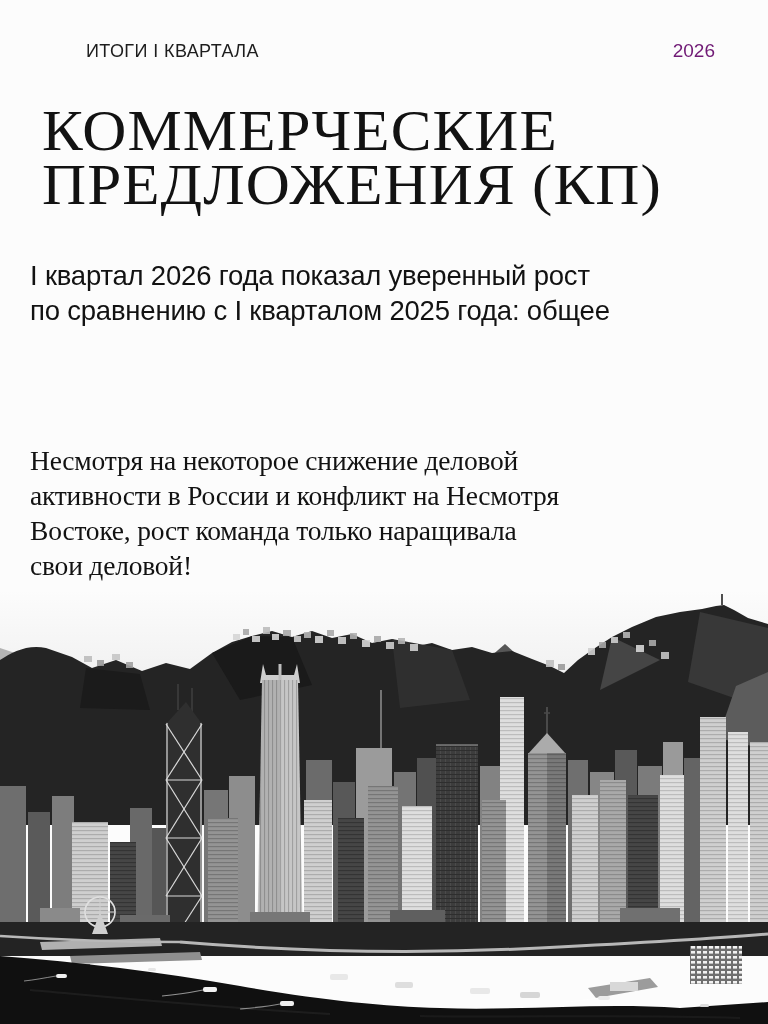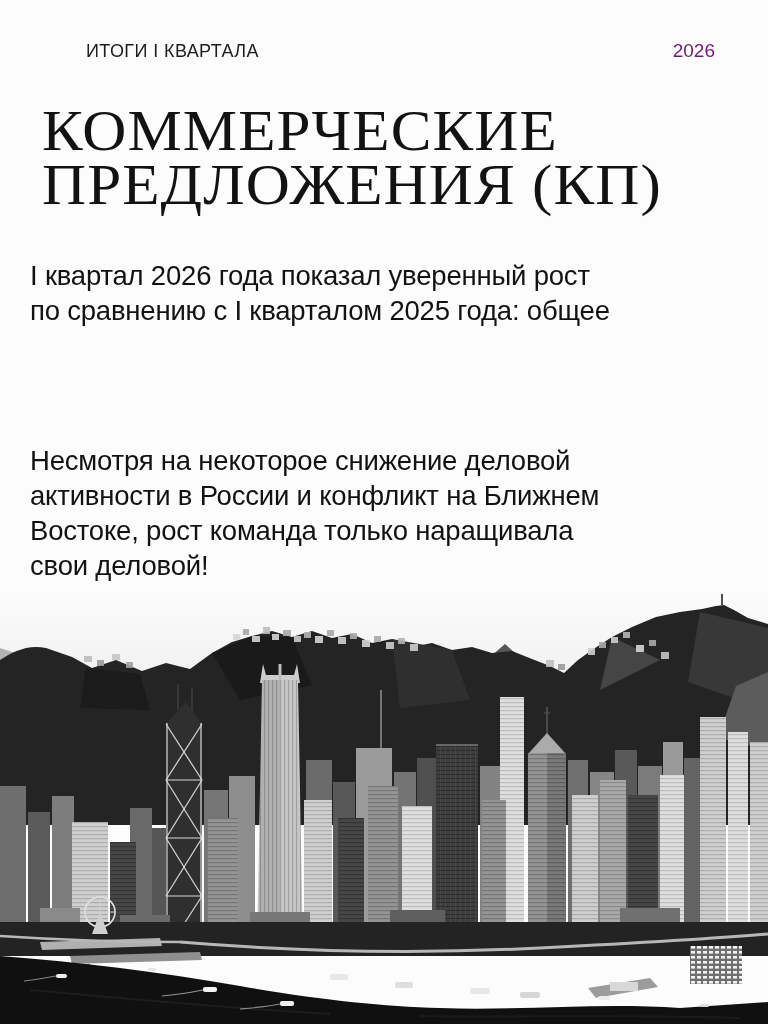--- a/index.html
+++ b/index.html
@@ -53,21 +53,21 @@
   .para {
     position: absolute;
     left: 30px;
     font-size: 27.5px;
     line-height: 35px;
     letter-spacing: -0.2px;
     color: #121212;
     white-space: nowrap;
   }
   .para-1 { top: 258px; }
-  .para-2 { top: 443px; }
+  .para-2 { top: 443px; font-family: Liberation Serif, serif; }
 
   .photo {
     position: absolute;
     left: 0;
     top: 590px;
     width: 768px;
     height: 434px;
     display: block;
   }
 </style>
@@ -86,21 +86,21 @@
     <span style="display:block;">ПРЕДЛОЖЕНИЯ (КП)</span>
   </h1>
 
   <div class="para para-1">
     <div>I квартал 2026 года показал уверенный рост</div>
     <div>по сравнению с I кварталом 2025 года: общее</div>
   </div>
 
   <div class="para para-2">
     <div>Несмотря на некоторое снижение деловой</div>
-    <div>активности в России и конфликт на Ближнем</div>
+    <div>активности в России и конфликт на Несмотря</div>
     <div>Востоке, рост команда только наращивала</div>
     <div>свои деловой!</div>
   </div>
 
   <svg class="photo" viewBox="0 0 768 434" role="img" xmlns="http://www.w3.org/2000/svg" aria-label="Чёрно-белая панорама Гонконга: небоскрёбы у гавани Виктория, горы и паромы">
     <defs>
       <linearGradient id="gSky" x1="0" y1="0" x2="0" y2="1">
         <stop offset="0" stop-color="#fcfcfc"></stop>
         <stop offset="0.8" stop-color="#f1f1f1"></stop>
         <stop offset="1" stop-color="#e7e7e7"></stop>

